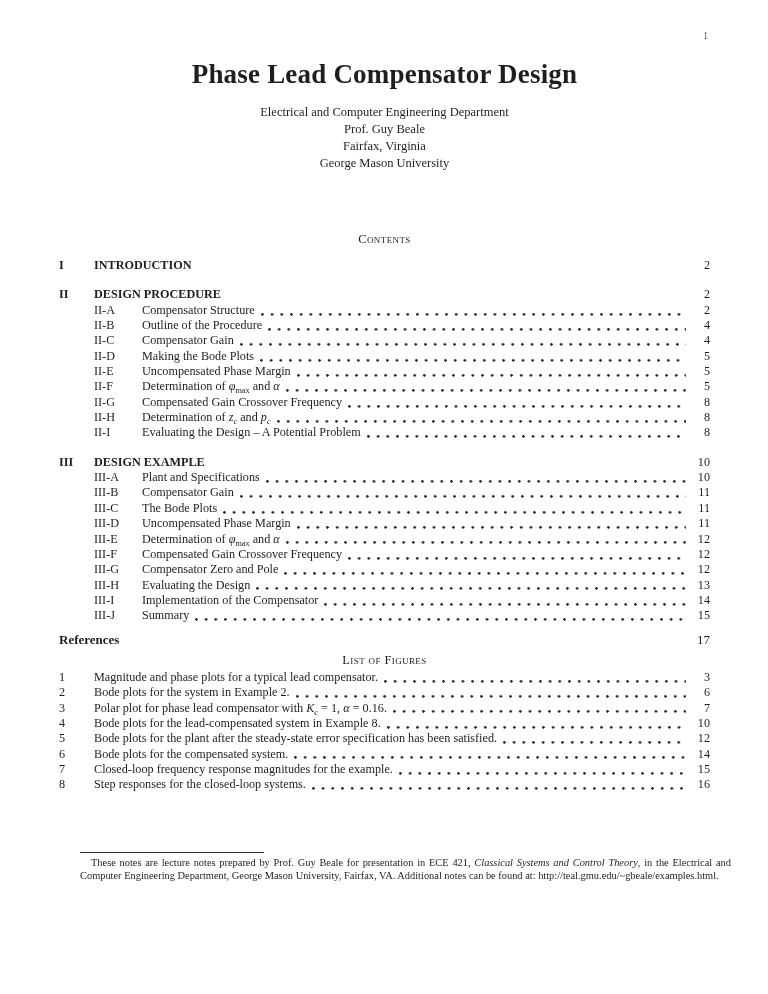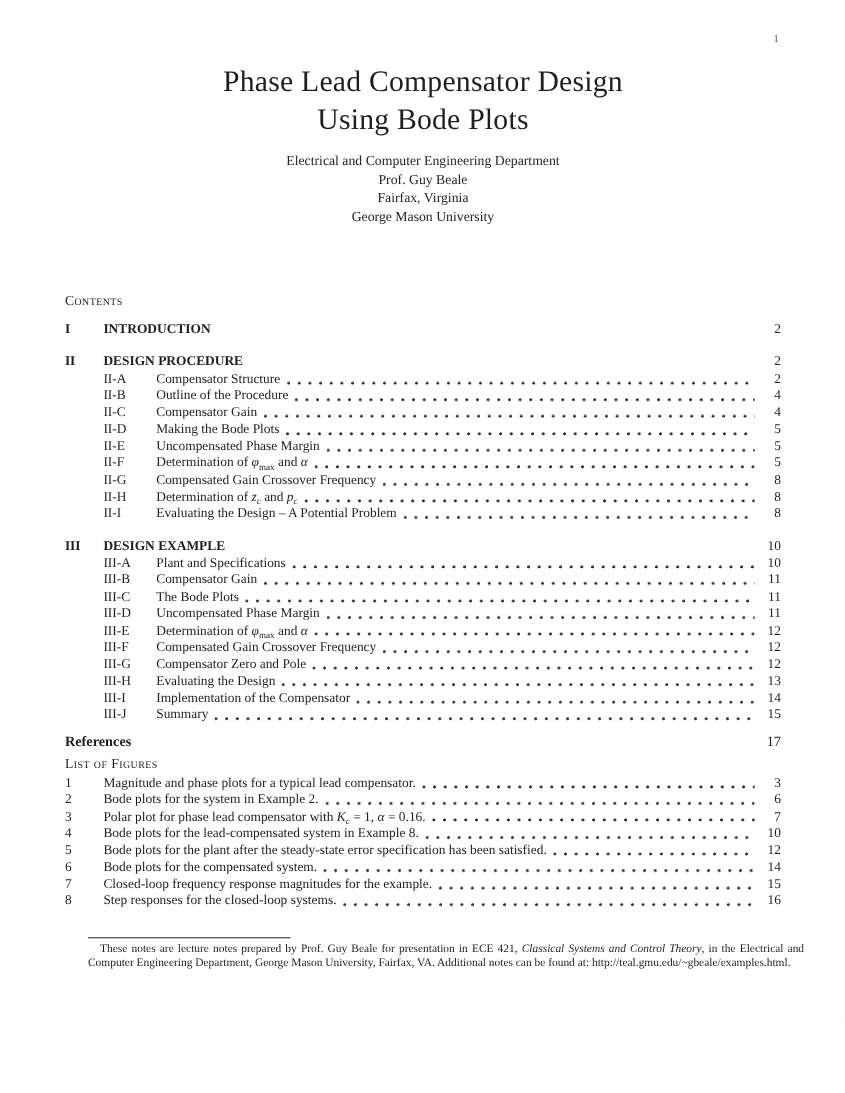--- a/index.html
+++ b/index.html
@@ -5,25 +5,25 @@
   html,body{margin:0;padding:0;background:#e8e8e8;}
   .page{
     width:768px;height:994px;position:relative;background:#ffffff;
     font-family:"Liberation Serif", serif;color:#1e1e1e;overflow:hidden;
     margin:0 auto;
   }
   .content{padding:0 58px 0 59px;}
   .pagenum{position:absolute;top:31px;right:60px;font-size:9.5px;color:#555;}
   .doc-title{
     padding-top:57px;margin:0;text-align:center;
-    font-size:27px;line-height:34px;font-weight:normal;letter-spacing:0.2px;
+    font-size:27px;line-height:34px;font-weight:bold;letter-spacing:0.2px;
   }
   .author-block{margin-top:13px;text-align:center;font-size:12.5px;line-height:17px;}
   .sc-heading{
-    font-variant:small-caps;font-size:12.5px;line-height:15px;
+    text-align:center;font-variant:small-caps;font-size:12.5px;line-height:15px;
     letter-spacing:0.4px;font-weight:normal;margin:0;
   }
   .contents-heading{margin-top:60px;}
   .figures-heading{margin-top:6px;}
   .toc{margin-top:11px;font-size:12.2px;}
   .fig-list{margin-top:2px;font-size:12.2px;}
   .trow{display:flex;align-items:baseline;height:15.35px;}
   .c-num{width:35px;flex:none;}
   .c-label{width:48px;flex:none;}
   .c-title{flex:none;white-space:nowrap;}
@@ -47,21 +47,21 @@
 </style>
 </head>
 <body>
 
 <div class="page">
 
   <div class="pagenum">1</div>
 
   <div class="content">
 
-    <h1 class="doc-title"><span>Phase Lead Compensator Design</span><br><span>Using Bode Plots</span></h1>
+    <h1 class="doc-title"><span>Phase Lead Compensator Design</span><br></h1>
 
     <div class="author-block">
       <div>Electrical and Computer Engineering Department</div>
       <div>Prof. Guy Beale</div>
       <div>Fairfax, Virginia</div>
       <div>George Mason University</div>
     </div>
 
     <h2 class="sc-heading contents-heading">Contents</h2>
 

